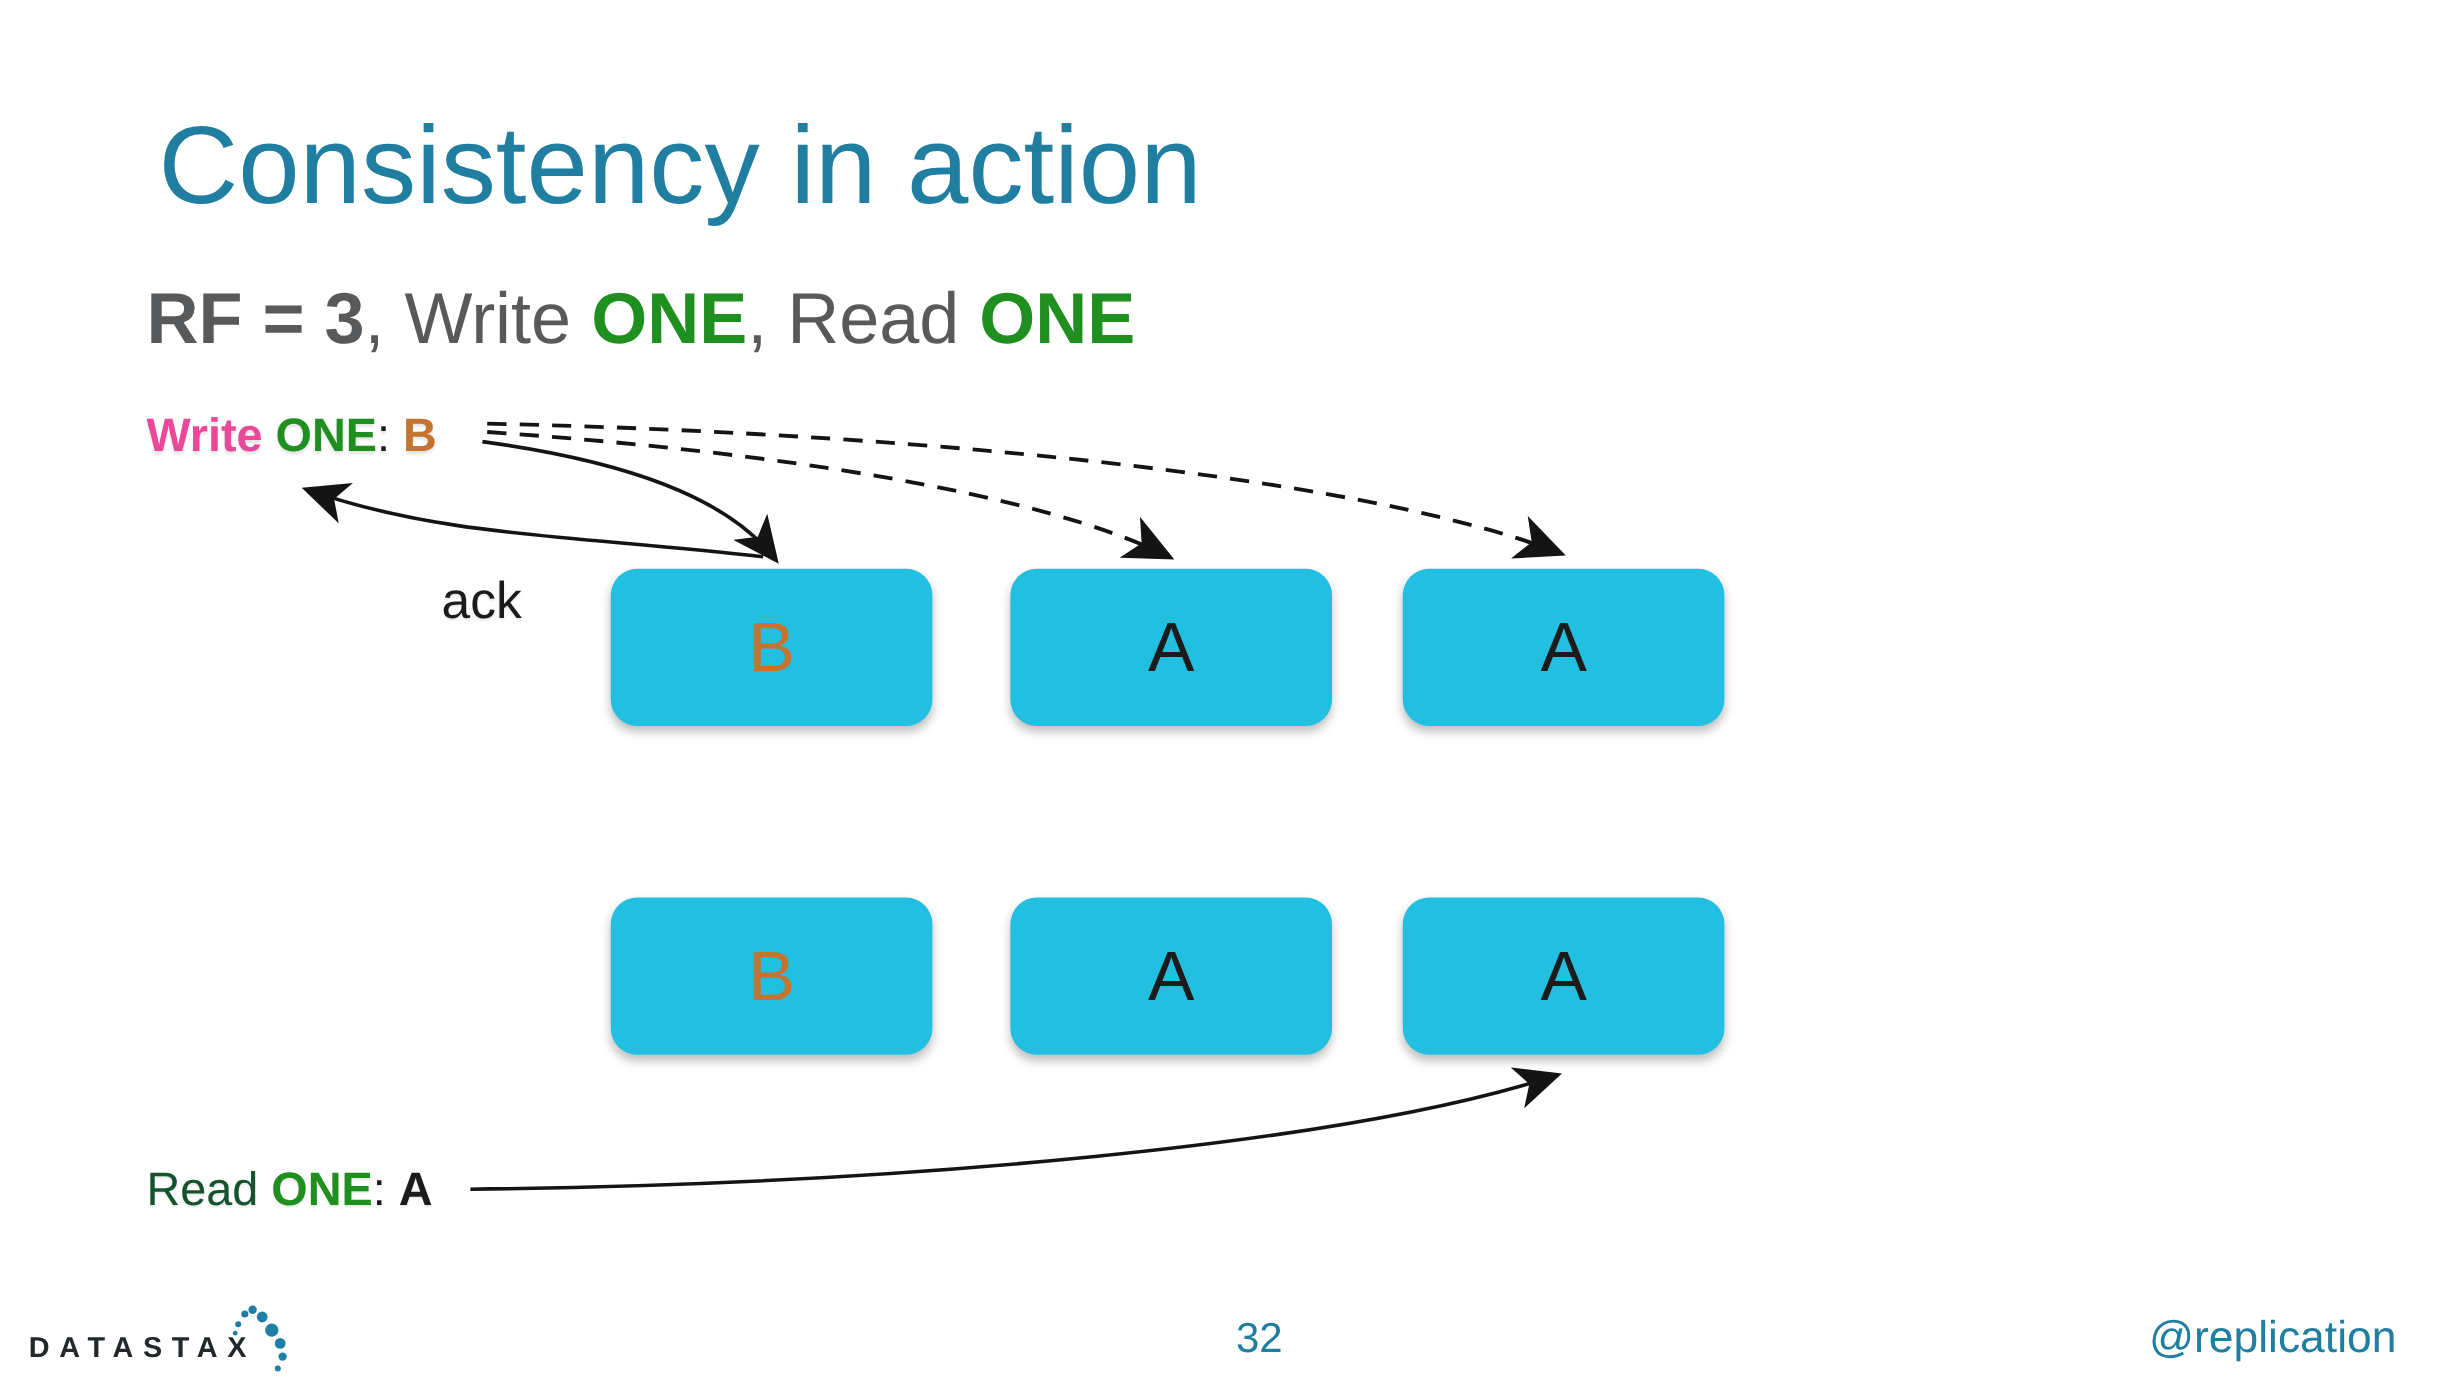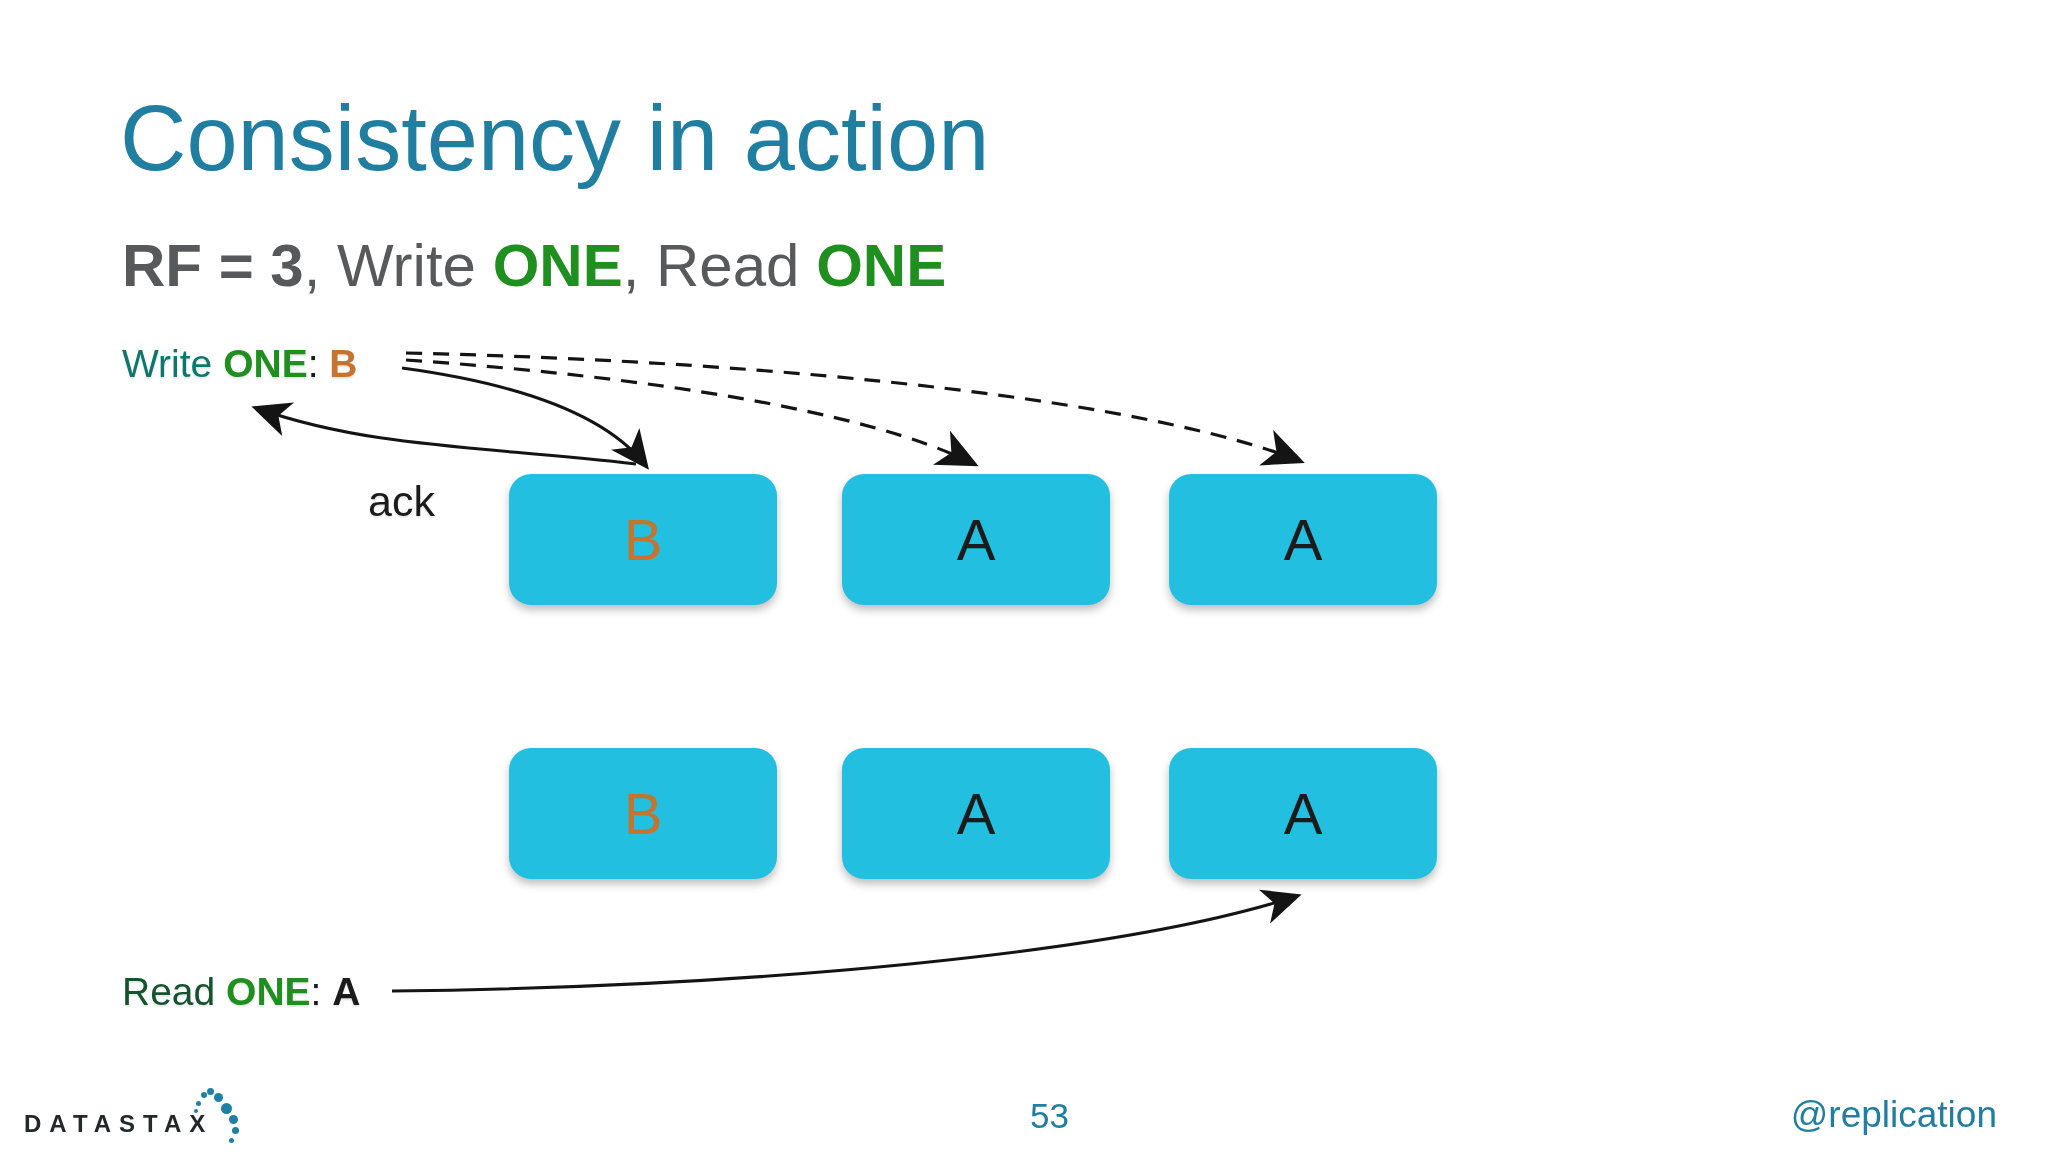--- a/index.html
+++ b/index.html
@@ -33,25 +33,25 @@
   .logo-dot{position:absolute;border-radius:50%;background:#1F7FA4;}
   #page-number{left:1030px;top:1098px;font-size:35px;color:#207EA1;}
   #twitter-handle{right:51px;top:1096px;font-size:37px;color:#207EA1;}
   .seg{white-space:pre;}
 </style>
 </head>
 <body>
 
 <div id="slide">
 
-  <div id="page-title" class="abs" style="color: rgb(32, 126, 161);">Consistency in action</div>
+  <div id="page-title" class="abs" style="color: rgb(32, 126, 161); margin-left: 12px;">Consistency in action</div>
 
   <div id="subtitle" class="abs"><span class="seg" style="color: rgb(88, 89, 91); font-weight: 700;">RF = 3</span><span class="seg" style="color: rgb(88, 89, 91); font-weight: 400;">, Write </span><span class="seg" style="color: rgb(31, 143, 31); font-weight: 700;">ONE</span><span class="seg" style="color: rgb(88, 89, 91); font-weight: 400;">, Read </span><span class="seg" style="color: rgb(31, 143, 31); font-weight: 700;">ONE</span></div>
 
-  <div id="write-one-label" class="abs"><span class="seg" style="color: #0f766e; font-weight: 400; margin-top: 16px;">Write </span><span class="seg" style="color: rgb(31, 143, 31); font-weight: 700;">ONE</span><span class="seg" style="color: rgb(27, 27, 27); font-weight: 400;">: </span><span class="seg" style="color: rgb(196, 116, 47); font-weight: 700;">B</span></div>
+  <div id="write-one-label" class="abs"><span class="seg" style="color: #ec4899; font-weight: 700; margin-top: 16px;">Write </span><span class="seg" style="color: rgb(31, 143, 31); font-weight: 700;">ONE</span><span class="seg" style="color: rgb(27, 27, 27); font-weight: 400;">: </span><span class="seg" style="color: rgb(196, 116, 47); font-weight: 700;">B</span></div>
 
   <svg id="arrows-svg" viewBox="0 0 2048 1152" xmlns="http://www.w3.org/2000/svg">
     <defs>
       <marker id="arrowhead" viewBox="0 0 12 11" refX="10.5" refY="5.5" markerWidth="13" markerHeight="12" orient="auto-start-reverse">
         <path d="M0,0 L12,5.5 L0,11 L3.2,5.5 Z" fill="#141414"></path>
       </marker>
     </defs>
     <path d="M 402 368 C 520 384, 606 414, 646 466" fill="none" stroke="#141414" stroke-width="3" marker-end="url(#arrowhead)"></path>
     <path d="M 406 360 C 640 376, 866 410, 974 464" fill="none" stroke="#141414" stroke-width="3.2" stroke-dasharray="16 11" marker-end="url(#arrowhead)"></path>
     <path d="M 406 353 C 800 362, 1150 402, 1300 461" fill="none" stroke="#141414" stroke-width="3.2" stroke-dasharray="16 11" marker-end="url(#arrowhead)"></path>
@@ -91,17 +91,17 @@
     <span class="logo-dot" style="left:194px;top:1109px;width:4px;height:4px;"></span>
     <span class="logo-dot" style="left:201px;top:1092px;width:6px;height:6px;"></span>
     <span class="logo-dot" style="left:207px;top:1088px;width:7px;height:7px;"></span>
     <span class="logo-dot" style="left:214px;top:1093px;width:9px;height:9px;"></span>
     <span class="logo-dot" style="left:221px;top:1103px;width:11px;height:11px;"></span>
     <span class="logo-dot" style="left:229px;top:1115px;width:9px;height:9px;"></span>
     <span class="logo-dot" style="left:232px;top:1127px;width:7px;height:7px;"></span>
     <span class="logo-dot" style="left:229px;top:1138px;width:5px;height:5px;"></span>
   </div>
 
-  <div id="page-number" class="abs" style="color: rgb(32, 126, 161);">53</div>
+  <div id="page-number" class="abs" style="color: rgb(32, 126, 161);">32</div>
 
   <div id="twitter-handle" class="abs" style="color: rgb(32, 126, 161);">@replication</div>
 
 </div>
 
 </body></html>

